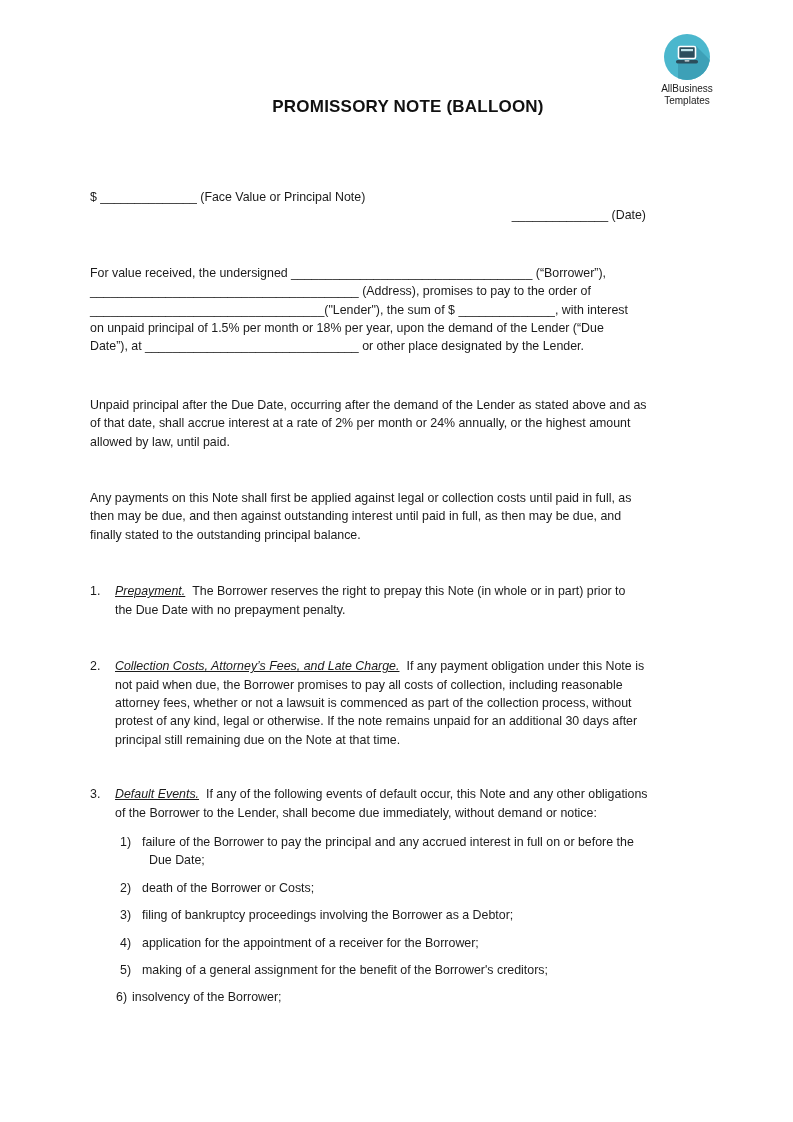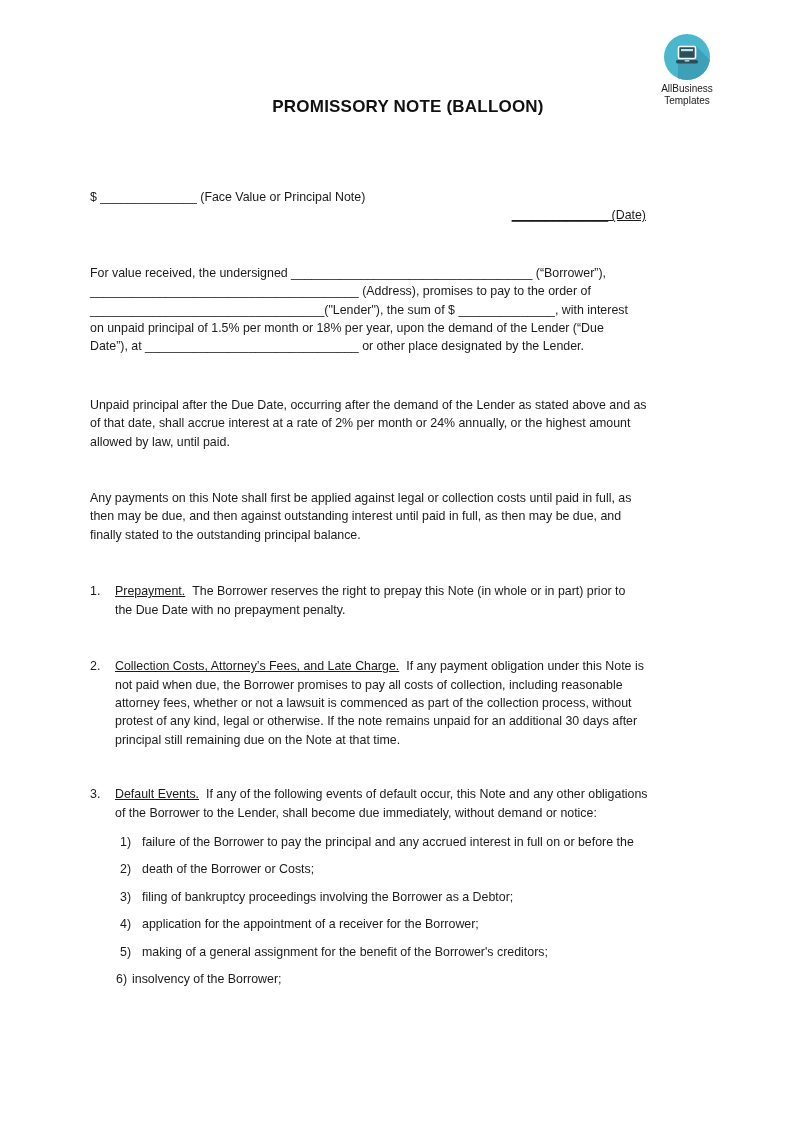--- a/index.html
+++ b/index.html
@@ -20,33 +20,33 @@
   .brand{font-size:10px;line-height:11.5px;color:#1a1a1a;margin-top:3px;}
   
   .doc-title{
     margin-top:96px;
     text-align:center;
     font-size:17px;font-weight:bold;line-height:22px;
     letter-spacing:.2px;color:#111;
   }
   
   .fields{display:flex;margin-top:70px;flex-direction:column;}
-  .field-right{margin-left:auto;margin-right:80px;text-decoration:underline;}
+  .field-right{margin-left:auto;margin-right:80px;}
   
   .para-for-value{margin-top:39px;}
   .para-unpaid{margin-top:40px;}
   .para-payments{margin-top:38px;}
   
   .li{display:flex;}
   .li .marker{flex:none;width:25px;}
   .li-body{flex:1 1 auto;min-width:0;}
   .item-1{margin-top:38px;}
   .item-2{margin-top:38px;}
   .item-3{margin-top:36px;}
-  .heading{text-decoration:underline;margin-right:7px;}
+  .heading{text-decoration:underline;margin-right:7px;font-style:italic;}
   
   .sub{display:flex;padding-left:30px;}
   .sub .marker{flex:none;width:22px;}
   .sub-cont{padding-left:7px;}
   .sub-first{margin-top:11px;}
   .sub-next{margin-top:9px;}
   .sub-tight{padding-left:26px;}
   .sub-tight .marker{width:16px;}
 </style>
 </head>
@@ -129,20 +129,21 @@
       <div class="li-body">
         <div class="tl"><span class="heading">Default Events.</span><span>If any of the following events of default occur, this Note and any other obligations</span></div>
         <div class="tl">of the Borrower to the Lender, shall become due immediately, without demand or notice:</div>
       </div>
     </div>
 
     <div class="sub sub-first">
       <span class="marker">1)</span>
       <div class="li-body">
         <div class="tl">failure of the Borrower to pay the principal and any accrued interest in full on or before the</div>
+        <div class="tl sub-cont">Due Date;</div>
       </div>
     </div>
 
     <div class="sub sub-next">
       <span class="marker">2)</span>
       <div class="li-body">
           <div class="tl">death of the Borrower or Costs;</div>
         </div>
     </div>
 

